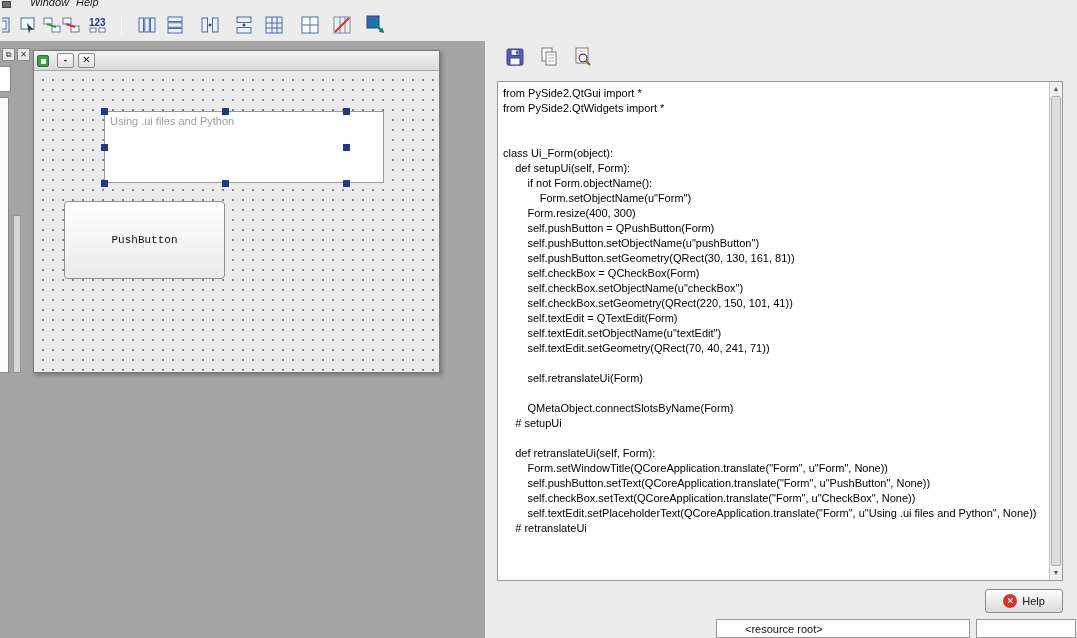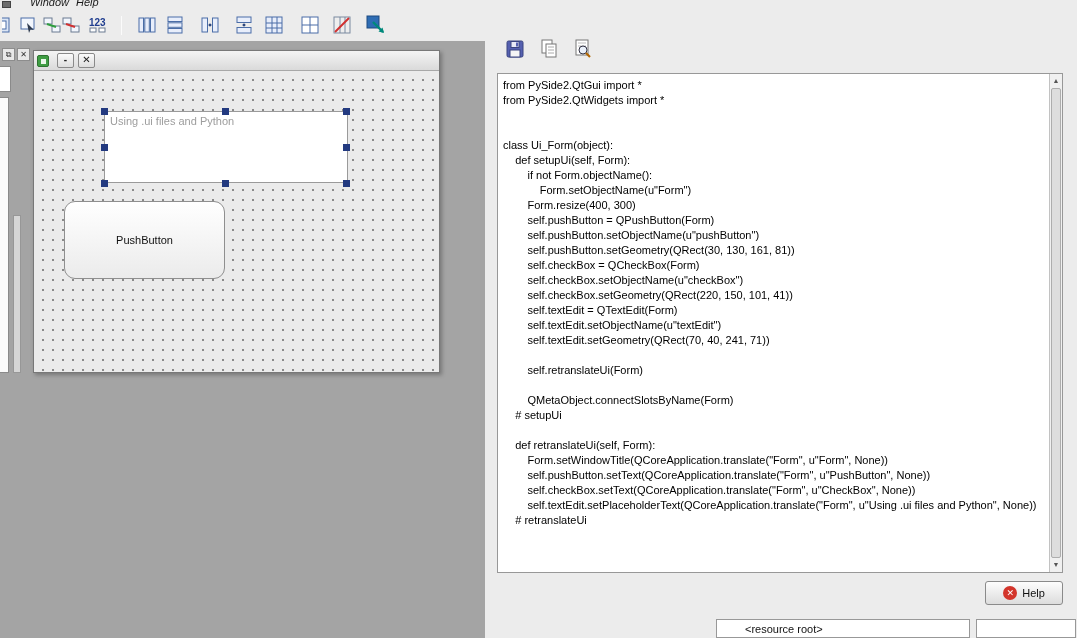--- a/index.html
+++ b/index.html
@@ -33,28 +33,28 @@
   .titlebar { height:20px; background:linear-gradient(#f4f4f4,#dadada); border-bottom:1px solid #a8a8a8; display:flex; align-items:center; padding:0 3px; }
   .form-icon { width:12px; height:12px; background:#3f9d43; border:1px solid #2d7330; border-radius:2px; margin-right:4px; position:relative; }
   .form-icon::after { content:""; position:absolute; left:3px; top:3px; width:5px; height:5px; background:#eaf7ea; }
   .title-text { flex:1; text-align:center; font-size:11px; color:#111; }
   .win-btn { width:17px; height:15px; border:1px solid #8a8a8a; background:linear-gradient(#fbfbfb,#dedede); border-radius:2px; font-size:10px; line-height:12px; text-align:center; margin-left:4px; font-weight:bold; color:#222; }
   .form-body { position:absolute; left:0; top:20px; right:0; bottom:0;
     background-color:#ebebeb;
     background-image:radial-gradient(#8a8a8a 1px, transparent 1.35px);
     background-size:10px 10px; background-position:4px 4px; }
 
-  .textedit { position:absolute; left:70px; top:40px; width:244px; height:72px; background:#fff; border:1px solid #9a9a9a; padding:3px 5px; color:#9d9d9d; }
+  .textedit { position:absolute; left:70px; top:40px; width:280px; height:72px; background:#fff; border:1px solid #9a9a9a; padding:3px 5px; color:#9d9d9d; }
   .handle { position:absolute; width:7px; height:7px; background:#233a80; }
-  .pushbutton { position:absolute; left:30px; top:130px; width:161px; height:78px; background:linear-gradient(#ffffff,#ebebeb); border:1px solid #8f8f8f; border-radius:11px; display:flex; align-items:center; justify-content:center; color:#111; }
+  .pushbutton { position:absolute; left:30px; top:130px; width:161px; height:78px; background:linear-gradient(#ffffff,#ebebeb); border:1px solid #8f8f8f; border-radius:4px; display:flex; align-items:center; justify-content:center; color:#111;font-family:Liberation Mono, monospace; }
   .checkbox-row { position:absolute; left:220px; top:150px; width:101px; height:41px; display:flex; align-items:center; gap:5px; }
   .checkbox-box { width:13px; height:13px; background:#fff; border:1px solid #767676; }
 
   
-  .code-dialog { position:absolute; left:485px; top:30px; width:592px; height:585px; background:#ececec; }
+  .code-dialog { position:absolute; left:485px; top:38px; width:592px; height:585px; background:#ececec; }
   .cd-tool { position:absolute; top:7px; width:24px; height:24px; display:flex; align-items:center; justify-content:center; }
   .code-box { position:absolute; left:12px; top:43px; width:566px; height:500px; background:#fff; border:1px solid #989898; }
   .code-text { position:absolute; left:0; top:0; right:13px; bottom:0; overflow:hidden; padding:4px 2px 4px 5px; font-size:11px; line-height:15px; white-space:pre-wrap; color:#000; }
   .code-scrollbar { position:absolute; top:0; right:0; bottom:0; width:13px; background:#f0f0f0; border-left:1px solid #c2c2c2; }
   .sb-btn { position:absolute; left:0; width:12px; height:12px; font-size:7px; color:#555; text-align:center; line-height:12px; }
   .sb-up { top:1px; } .sb-down { bottom:1px; }
   .sb-thumb { position:absolute; left:1px; right:1px; top:14px; bottom:14px; background:#dddddd; border:1px solid #adadad; border-radius:2px; }
   .close-btn { position:absolute; right:14px; top:551px; width:78px; height:24px; border:1px solid #8a8a8a; border-radius:3px; background:linear-gradient(#fdfdfd,#dcdcdc); display:flex; align-items:center; justify-content:center; gap:5px; font-size:11px; color:#111; }
   .close-icon { width:14px; height:14px; border-radius:50%; background:#d3352b; color:#fff; font-size:9px; line-height:14px; text-align:center; font-weight:bold; }
 

